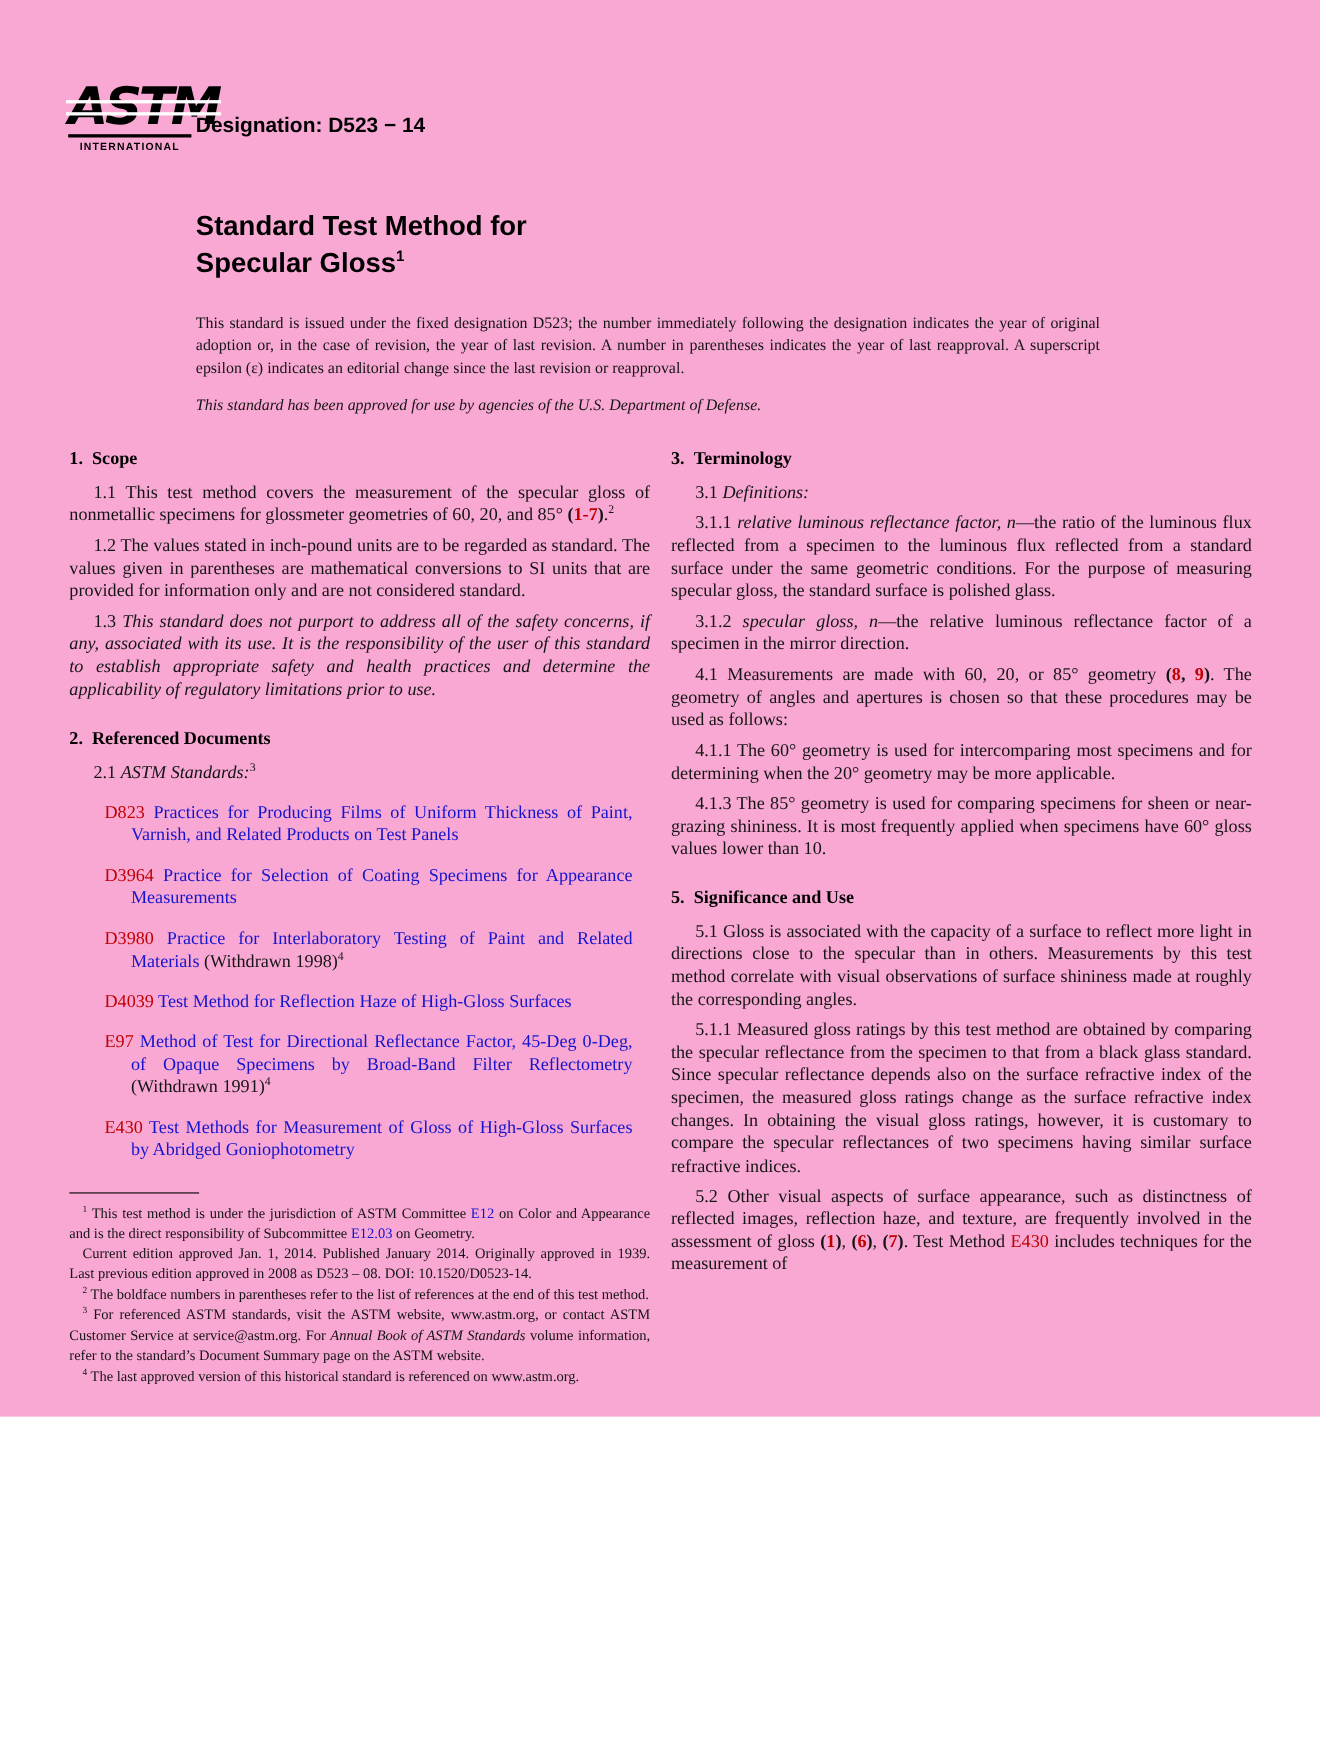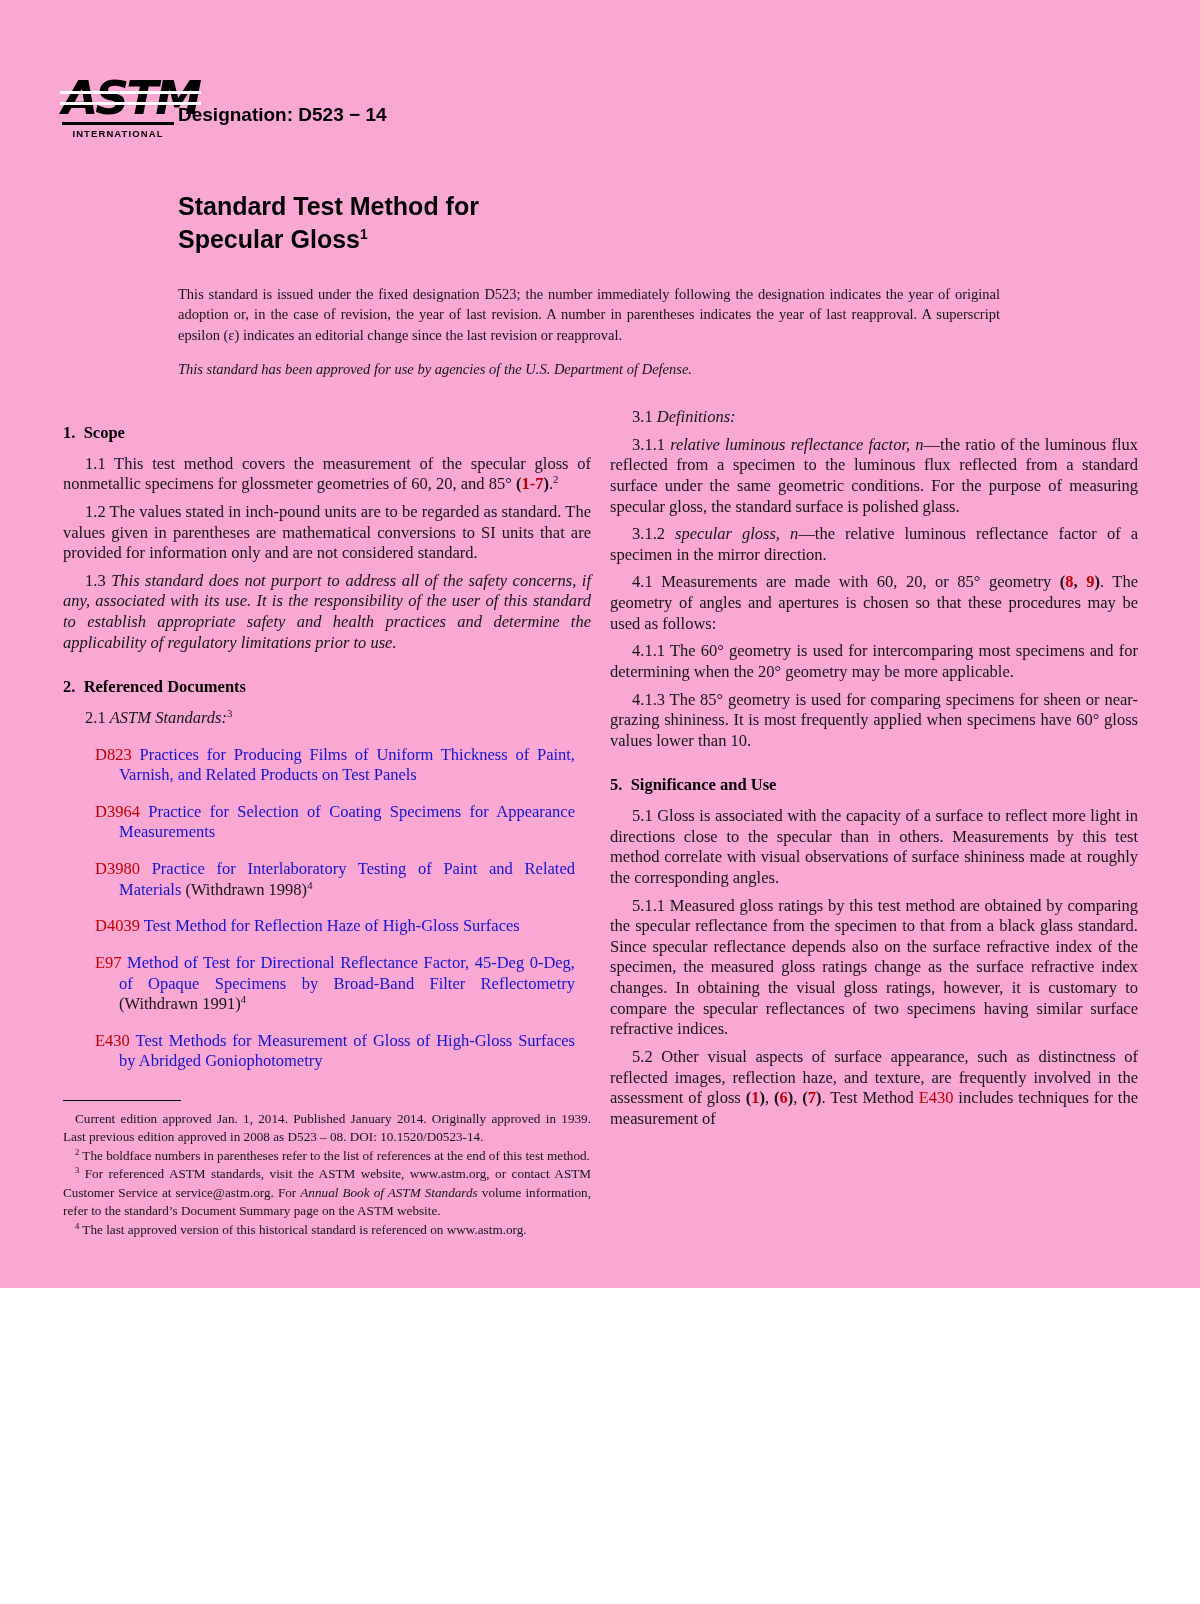--- a/index.html
+++ b/index.html
@@ -51,21 +51,21 @@
   }
 
   
   .columns {
     position:absolute; left:63px; top:407px; width:1075px;
     display:flex; gap:19px;
   }
   .col { width:528px; font-size:16.5px; line-height:1.25; text-align:justify; }
 
   .sec-h { font-size:16.5px; font-weight:bold; margin:24px 0 10px; color:#000; }
-  .sec-h:first-child { margin-top:16px; }
+  .sec-h:first-child { margin-top:0; }
 
   .bp { text-indent:22px; margin:0 0 7px; }
   .reflist { margin:0 0 0 0; }
   .ref { padding-left:40px; text-indent:-24px; margin:16px; }
 
   .footnotes { margin-top:28px; }
   .fn-rule { width:118px; border-top:1.4px solid #000; margin-bottom:9px; }
   .fn { font-size:13.2px; line-height:1.4; text-indent:12px; margin:0; text-align:justify; }
 
   
@@ -125,28 +125,30 @@
         <p class="ref"><span class="s-red">D823</span><span class="s-blue"> Practices for Producing Films of Uniform Thickness of Paint, Varnish, and Related Products on Test Panels</span></p>
         <p class="ref"><span class="s-red">D3964</span><span class="s-blue"> Practice for Selection of Coating Specimens for Appearance Measurements</span></p>
         <p class="ref"><span class="s-red">D3980</span><span class="s-blue"> Practice for Interlaboratory Testing of Paint and Related Materials</span><span class="s-plain"> (Withdrawn 1998)</span><span class="s-sup">4</span></p>
         <p class="ref"><span class="s-red">D4039</span><span class="s-blue"> Test Method for Reflection Haze of High-Gloss Surfaces</span></p>
         <p class="ref"><span class="s-red">E97</span><span class="s-blue"> Method of Test for Directional Reflectance Factor, 45-Deg 0-Deg, of Opaque Specimens by Broad-Band Filter Reflectometry</span><span class="s-plain"> (Withdrawn 1991)</span><span class="s-sup">4</span></p>
         <p class="ref"><span class="s-red">E430</span><span class="s-blue"> Test Methods for Measurement of Gloss of High-Gloss Surfaces by Abridged Goniophotometry</span></p>
       </div>
 
       <div class="footnotes">
         <div class="fn-rule"></div>
+        <p class="fn"><span class="s-sup">1</span><span class="s-plain"> This test method is under the jurisdiction of ASTM Committee </span><span class="s-blue">E12</span><span class="s-plain"> on Color and Appearance and is the direct responsibility of Subcommittee </span><span class="s-blue">E12.03</span><span class="s-plain"> on Geometry.</span></p>
         <p class="fn"><span class="s-plain">Current edition approved Jan. 1, 2014. Published January 2014. Originally approved in 1939. Last previous edition approved in 2008 as D523 – 08. DOI: 10.1520/D0523-14.</span></p>
         <p class="fn"><span class="s-sup">2</span><span class="s-plain"> The boldface numbers in parentheses refer to the list of references at the end of this test method.</span></p>
         <p class="fn"><span class="s-sup">3</span><span class="s-plain"> For referenced ASTM standards, visit the ASTM website, www.astm.org, or contact ASTM Customer Service at service@astm.org. For </span><span class="s-italic">Annual Book of ASTM Standards</span><span class="s-plain"> volume information, refer to the standard’s Document Summary page on the ASTM website.</span></p>
         <p class="fn"><span class="s-sup">4</span><span class="s-plain"> The last approved version of this historical standard is referenced on www.astm.org.</span></p>
       </div>
     </div>
 
     <div class="col">
+      <h2 class="sec-h">3.&nbsp;&nbsp;Terminology</h2>
       <p class="bp"><span class="s-plain">3.1 </span><span class="s-italic">Definitions:</span></p>
       <p class="bp"><span class="s-plain">3.1.1 </span><span class="s-italic">relative luminous reflectance factor, n</span><span class="s-plain">—the ratio of the luminous flux reflected from a specimen to the luminous flux reflected from a standard surface under the same geometric conditions. For the purpose of measuring specular gloss, the standard surface is polished glass.</span></p>
       <p class="bp"><span class="s-plain">3.1.2 </span><span class="s-italic">specular gloss, n</span><span class="s-plain">—the relative luminous reflectance factor of a specimen in the mirror direction.</span></p>
 
       <p class="bp"><span class="s-plain">4.1 Measurements are made with 60, 20, or 85° geometry </span><span class="s-bold">(</span><span class="s-boldred">8</span><span class="s-bold">, </span><span class="s-boldred">9</span><span class="s-bold">)</span><span class="s-plain">. The geometry of angles and apertures is chosen so that these procedures may be used as follows:</span></p>
       <p class="bp"><span class="s-plain">4.1.1 The 60° geometry is used for intercomparing most specimens and for determining when the 20° geometry may be more applicable.</span></p>
       <p class="bp"><span class="s-plain">4.1.3 The 85° geometry is used for comparing specimens for sheen or near-grazing shininess. It is most frequently applied when specimens have 60° gloss values lower than 10.</span></p>
 
       <h2 class="sec-h">5.&nbsp;&nbsp;Significance and Use</h2>
       <p class="bp"><span class="s-plain">5.1 Gloss is associated with the capacity of a surface to reflect more light in directions close to the specular than in others. Measurements by this test method correlate with visual observations of surface shininess made at roughly the corresponding angles.</span></p>

